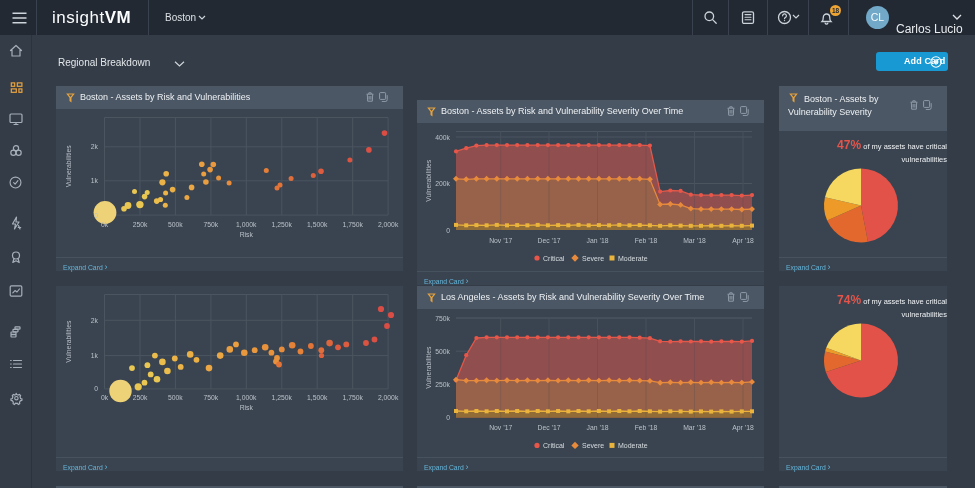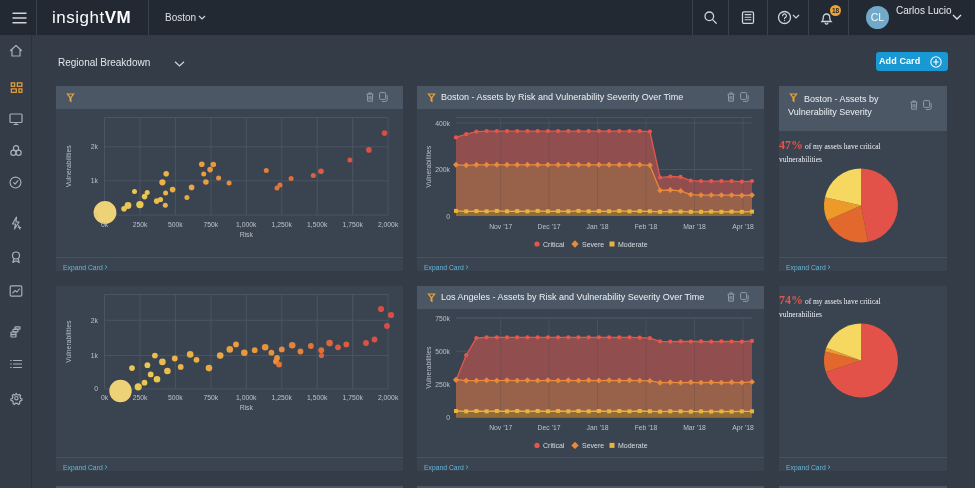--- a/index.html
+++ b/index.html
@@ -8,40 +8,40 @@
 #app { position:relative; width:975px; height:488px; }
 .topbar { position:absolute; left:0; top:0; width:975px; height:35px; background:#222933; }
 .tsep { position:absolute; top:0; width:1px; height:35px; background:#39424e; }
 .logo { position:absolute; left:52px; top:8px; font-size:17px; color:#fbfcfd; letter-spacing:0.5px; font-weight:400; }
 .logo b { font-weight:700; }
 .create { position:absolute; left:165px; top:12px; font-size:10px; color:#dbe0e4; }
 .tbi { position:absolute; top:10px; }
 .sidebar { position:absolute; left:0; top:35px; width:32px; height:453px; background:#343c47; border-right:1px solid #2c333d; }
 .sic { position:absolute; left:8px; }
 .avatar { position:absolute; left:866px; top:6px; width:23px; height:23px; border-radius:50%; background:#72a9c9; color:#f6fafc; font-size:10.5px; font-weight:400; text-align:center; line-height:23px; }
-.uname { position:absolute; left:896px; top:5px; font-size:10px; color:#e8ebee; }
+.uname { position:absolute; left:896px; top:22px; font-size:12px; color:#e8ebee; }
 .badge { position:absolute; left:830px; top:5px; width:11px; height:11px; border-radius:6px; background:#eda432; color:#222933; font-size:6.5px; font-weight:700; text-align:center; line-height:11px; }
 .h1 { position:absolute; left:58px; top:57px; font-size:10px; color:#e3e7ea; }
-.addcard { position:absolute; left:876px; top:52px; width:72px; height:19px; background:#1899d4; border-radius:3px; color:#fff; font-size:9px; font-weight:700; line-height:19px; text-align:left; padding-left:3px; letter-spacing:0.1px; }
+.addcard { position:absolute; left:876px; top:52px; width:72px; height:19px; background:#1899d4; border-radius:3px; color:#fff; font-size:9px; font-weight:700; line-height:19px; text-align:left; padding-left:28px; letter-spacing:0.1px; }
 .addcard svg { position:absolute; right:6px; top:3.5px; }
 .card { position:absolute; background:#3a4450; }
 .chead { position:relative; height:23px; background:#4b5765; }
 .chead2 { position:relative; height:45px; background:#4b5765; }
 .chead > svg, .chead2 > svg { position:absolute; left:10px; top:7px; }
 .ctitle { position:absolute; left:24px; top:6px; right:44px; font-size:9px; color:#eef1f4; line-height:11.5px; white-space:nowrap; }
 .chead2 .ctitle { white-space:normal; left:9px; right:26px; top:7px; text-indent:16px; line-height:12.5px; }
 .cico { position:absolute; right:15px; top:6px; white-space:nowrap; }
 .cico svg { margin-left:5px; }
 .chead2 .cico { top:14px; }
 .cbody { position:relative; }
 .cfoot { position:absolute; left:0; right:0; bottom:0; height:14px; border-top:1px solid #47525f; font-size:6.8px; color:#64b5d9; padding:3.5px 0 0 7px; }
 .chev { font-size:9px; }
 .tick { font-size:6.8px; fill:#b9c1c9; }
 .leg { font-size:7px; fill:#d7dce0; }
-.pietext { position:absolute; left:0; top:8px; width:100%; text-align:left; font-size:7.5px; color:#eef1f4; line-height:13px;font-family:Liberation Serif, serif; }
+.pietext { position:absolute; left:0; top:8px; width:100%; text-align:right; font-size:7.5px; color:#eef1f4; line-height:13px; }
 .pct { color:#e4544a; font-size:12px; font-weight:700; }
 .stub { position:absolute; top:486px; height:2px; background:#4b5765; }
 </style></head><body>
 <div id="app">
 <div class="sidebar">
       <div class="sic" style="top:8px">
         <svg width="16" height="16" viewBox="0 0 16 16" fill="none" stroke="#a6b0ba" stroke-width="1.2" stroke-linecap="round" stroke-linejoin="round">
           <path d="M2.5,7.5 L8,2.5 L13.5,7.5 M4,6.8 V13 h8 V6.8"></path>
         </svg>
       </div>
@@ -179,20 +179,21 @@
 <div class="addcard">Add Card<svg width="12" height="12" viewBox="0 0 13 13" fill="none" stroke="#fff" stroke-width="1.1">
         <circle cx="6.5" cy="6.5" r="5.6"></circle>
         <path d="M6.5,3.6 v5.8 M3.6,6.5 h5.8" stroke-width="1.3"></path>
       </svg></div>
 <div class="card" style="left:56px;top:86px;width:347px;height:185px">
       <div class="chead">
         <svg width="9" height="10" viewBox="0 0 9 10">
           <path d="M0.2,0.4 h8.6 l-3.3,4.3 v4.9 l-2,-1.5 v-3.4 Z" fill="#e8a43c"></path>
           <path d="M2.5,1.5 h4 l-2,2.4 Z" fill="#4b5765"></path>
         </svg>
+        <span class="ctitle">Boston - Assets by Risk and Vulnerabilities</span>
         <span class="cico"><svg width="8" height="10" viewBox="0 0 8 10" fill="none" stroke="#97a3af" stroke-width="0.9">
             <path d="M0.6,2.2 h6.8"></path>
             <path d="M2.8,2 v-1.2 h2.4 v1.2"></path>
             <path d="M1.3,2.4 l0.4,6.8 h4.6 l0.4,-6.8"></path>
             <path d="M3.1,4 v3.6 M4.9,4 v3.6"></path>
           </svg><svg width="9" height="10" viewBox="0 0 9 10" fill="none" stroke="#97a3af" stroke-width="0.9">
             <rect x="0.6" y="0.6" width="6" height="6.8" rx="0.8"></rect>
             <path d="M8.2,3.2 v4.4 a2,2 0 0 1 -2,2 h-3.4"></path>
           </svg></span>
       </div>
@@ -254,21 +255,21 @@
           <text x="225.8" y="117.6" text-anchor="middle" class="tick">1,250k</text>
           <text x="261.2" y="117.6" text-anchor="middle" class="tick">1,500k</text>
           <text x="296.7" y="117.6" text-anchor="middle" class="tick">1,750k</text>
           <text x="332.1" y="117.6" text-anchor="middle" class="tick">2,000k</text>
           <text x="190.3" y="127.6" text-anchor="middle" class="tick">Risk</text>
           <text x="15" y="57.3" text-anchor="middle" transform="rotate(-90 15 57.3)" class="tick">Vulnerabilities</text>
         </svg>
       </div>
       <div class="cfoot">Expand Card <span class="chev">›</span></div>
     </div>
-    <div class="card" style="left:417px;top:86px;width:347px;height:185px">
+    <div class="card" style="left:417px;top:100px;width:347px;height:185px">
       <div class="chead">
         <svg width="9" height="10" viewBox="0 0 9 10">
           <path d="M0.2,0.4 h8.6 l-3.3,4.3 v4.9 l-2,-1.5 v-3.4 Z" fill="#e8a43c"></path>
           <path d="M2.5,1.5 h4 l-2,2.4 Z" fill="#4b5765"></path>
         </svg>
         <span class="ctitle">Boston - Assets by Risk and Vulnerability Severity Over Time</span>
         <span class="cico"><svg width="8" height="10" viewBox="0 0 8 10" fill="none" stroke="#97a3af" stroke-width="0.9">
             <path d="M0.6,2.2 h6.8"></path>
             <path d="M2.8,2 v-1.2 h2.4 v1.2"></path>
             <path d="M1.3,2.4 l0.4,6.8 h4.6 l0.4,-6.8"></path>

